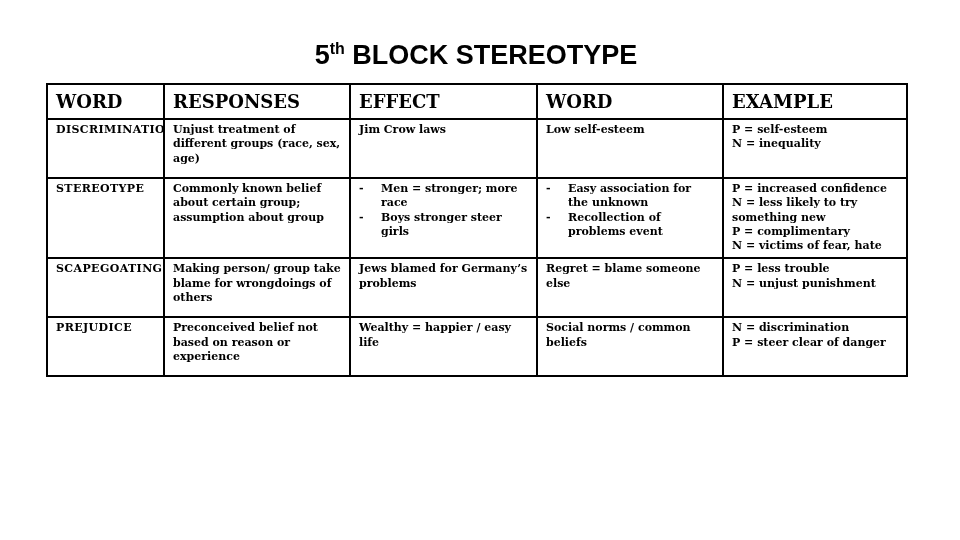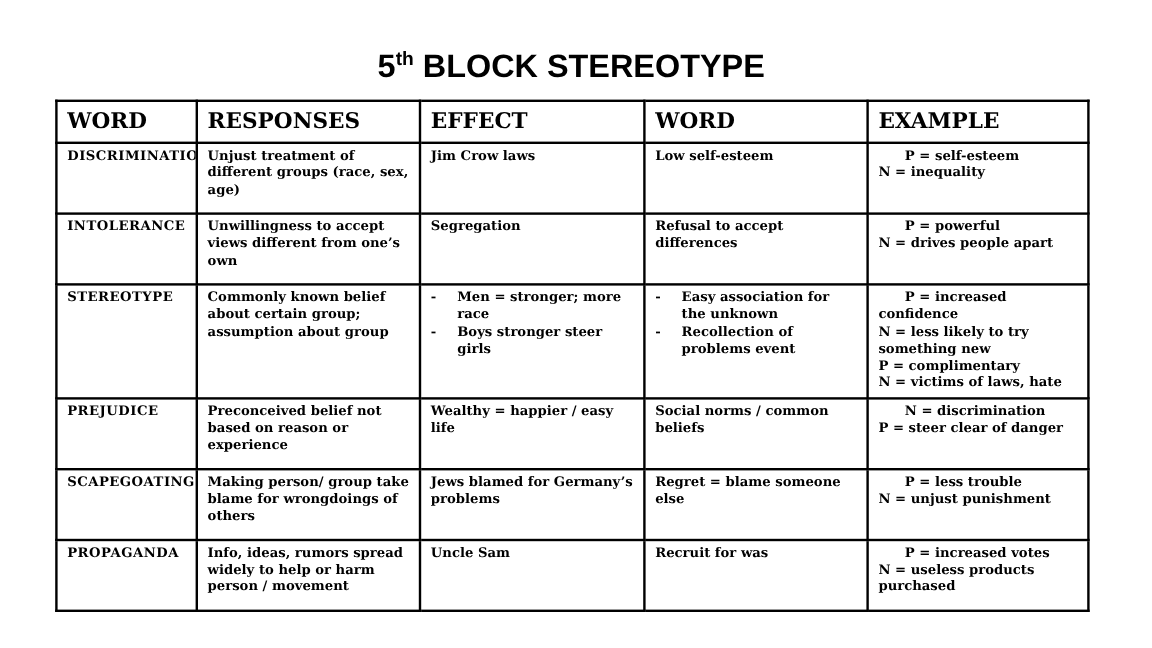--- a/index.html
+++ b/index.html
@@ -72,21 +72,21 @@
     text-align: center;
     vertical-align: middle;
   }
   .col-word   { width: 117px; }
   .col-def    { width: 186px; }
   .col-ex     { width: 187px; }
   .col-cause  { width: 186px; }
   .col-effect { width: 184px; }
   tr.r-short  { height: 59px; }
   tr.r-tall   { height: 79px; }
-  .multiline { white-space: pre-line; margin-left: 22px; }
+  .multiline { white-space: pre-line; }
   .bullet-row { display: flex; align-items: flex-start; }
   .bullet-marker { flex: 0 0 22px; }
   .bullet-text { flex: 1 1 auto; }
 </style>
 </head>
 <body>
 
 <div class="page">
 
   <div class="title"><span>5</span><sup>th</sup><span> BLOCK STEREOTYPE</span></div>
@@ -112,28 +112,20 @@
 
       <tr class="r-short">
         <td class="word-cell">DISCRIMINATION</td>
         <td>Unjust treatment of different groups (race, sex, age)</td>
         <td>Jim Crow laws</td>
         <td>Low self-esteem</td>
         <td><span class="multiline">P = self-esteem
 N = inequality</span></td>
       </tr>
 
-      <tr class="r-short">
-        <td class="word-cell">INTOLERANCE</td>
-        <td>Unwillingness to accept views different from one’s own</td>
-        <td>Segregation</td>
-        <td>Refusal to accept differences</td>
-        <td><span class="multiline">P = powerful
-N = drives people apart</span></td>
-      </tr>
 
       <tr class="r-tall">
         <td class="word-cell">STEREOTYPE</td>
         <td>Commonly known belief about certain group; assumption about group</td>
         <td>
           <div class="bullet-row">
             <span class="bullet-marker">-</span>
             <span class="bullet-text">Men = stronger; more race</span>
           </div>
           <div class="bullet-row">
@@ -147,45 +139,37 @@
             <span class="bullet-text">Easy association for the unknown</span>
           </div>
           <div class="bullet-row">
             <span class="bullet-marker">-</span>
             <span class="bullet-text">Recollection of problems event</span>
           </div>
         </td>
         <td><span class="multiline">P = increased confidence
 N = less likely to try something new
 P = complimentary
-N = victims of laws, hate</span></td>
-      </tr>
-
-      <tr class="r-short">
-        <td class="word-cell">PREJUDICE</td>
-        <td>Preconceived belief not based on reason or experience</td>
-        <td>Wealthy = happier / easy life</td>
-        <td>Social norms / common beliefs</td>
-        <td><span class="multiline">N = discrimination
-P = steer clear of danger</span></td>
+N = victims of fear, hate</span></td>
       </tr>
 
       <tr class="r-short">
         <td class="word-cell">SCAPEGOATING</td>
         <td>Making person/ group take blame for wrongdoings of others</td>
         <td>Jews blamed for Germany’s problems</td>
         <td>Regret = blame someone else</td>
         <td><span class="multiline">P = less trouble
 N = unjust punishment</span></td>
       </tr>
 
       <tr class="r-short">
-        <td class="word-cell">PROPAGANDA</td>
-        <td>Info, ideas, rumors spread widely to help or harm person / movement</td>
-        <td>Uncle Sam</td>
-        <td>Recruit for was</td>
-        <td><span class="multiline">P = increased votes
-N = useless products purchased</span></td>
+        <td class="word-cell">PREJUDICE</td>
+        <td>Preconceived belief not based on reason or experience</td>
+        <td>Wealthy = happier / easy life</td>
+        <td>Social norms / common beliefs</td>
+        <td><span class="multiline">N = discrimination
+P = steer clear of danger</span></td>
       </tr>
+
 
     </tbody>
   </table>
 </div>
 
 </body></html>

